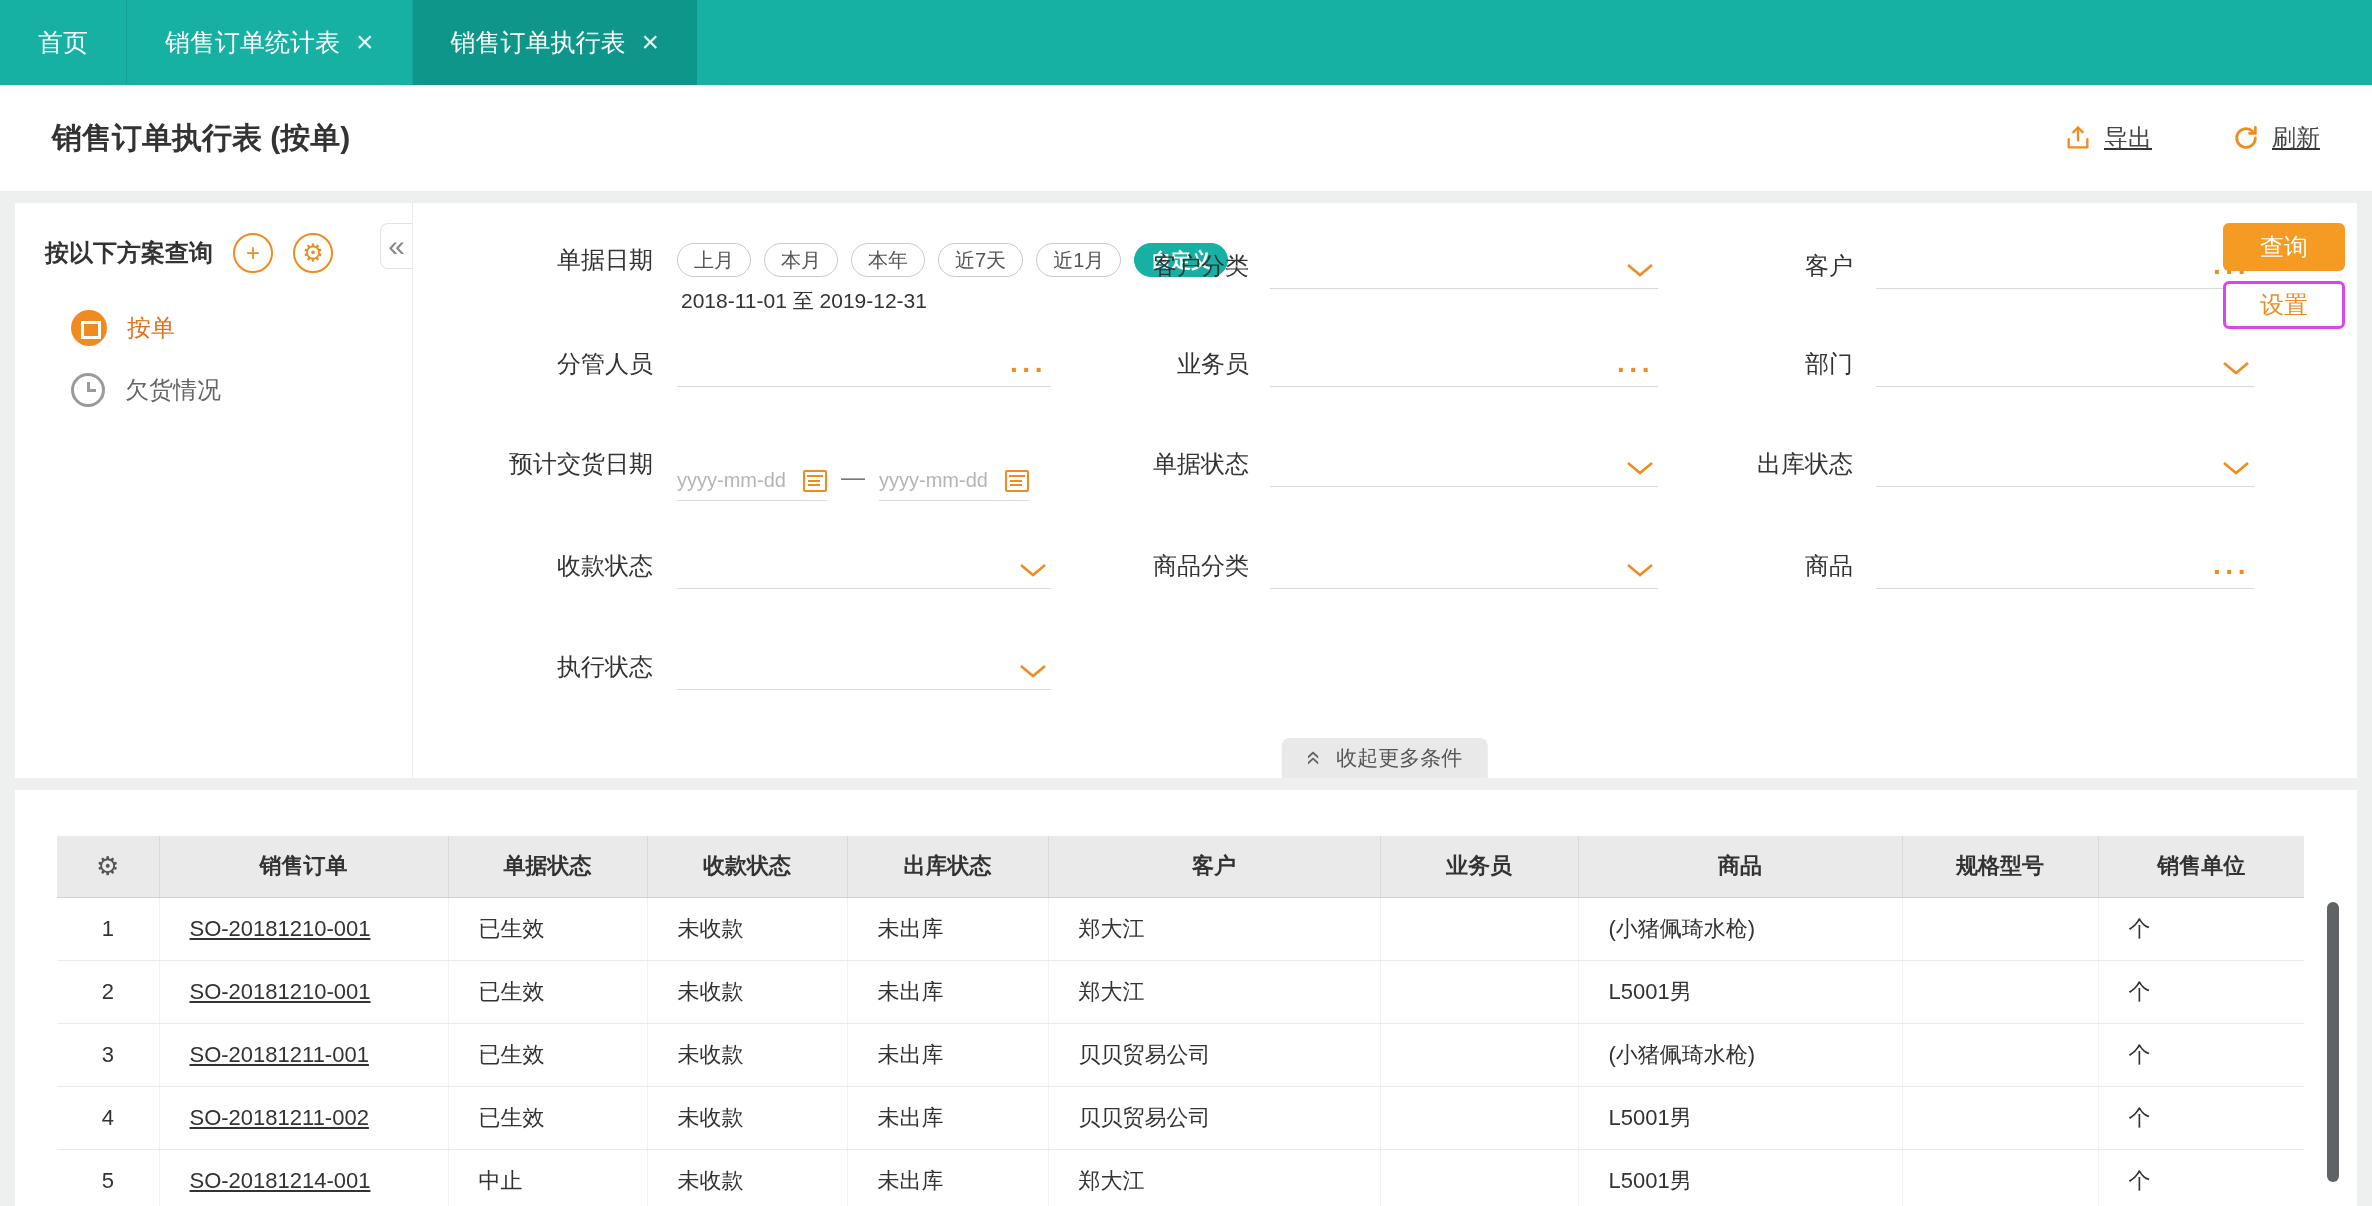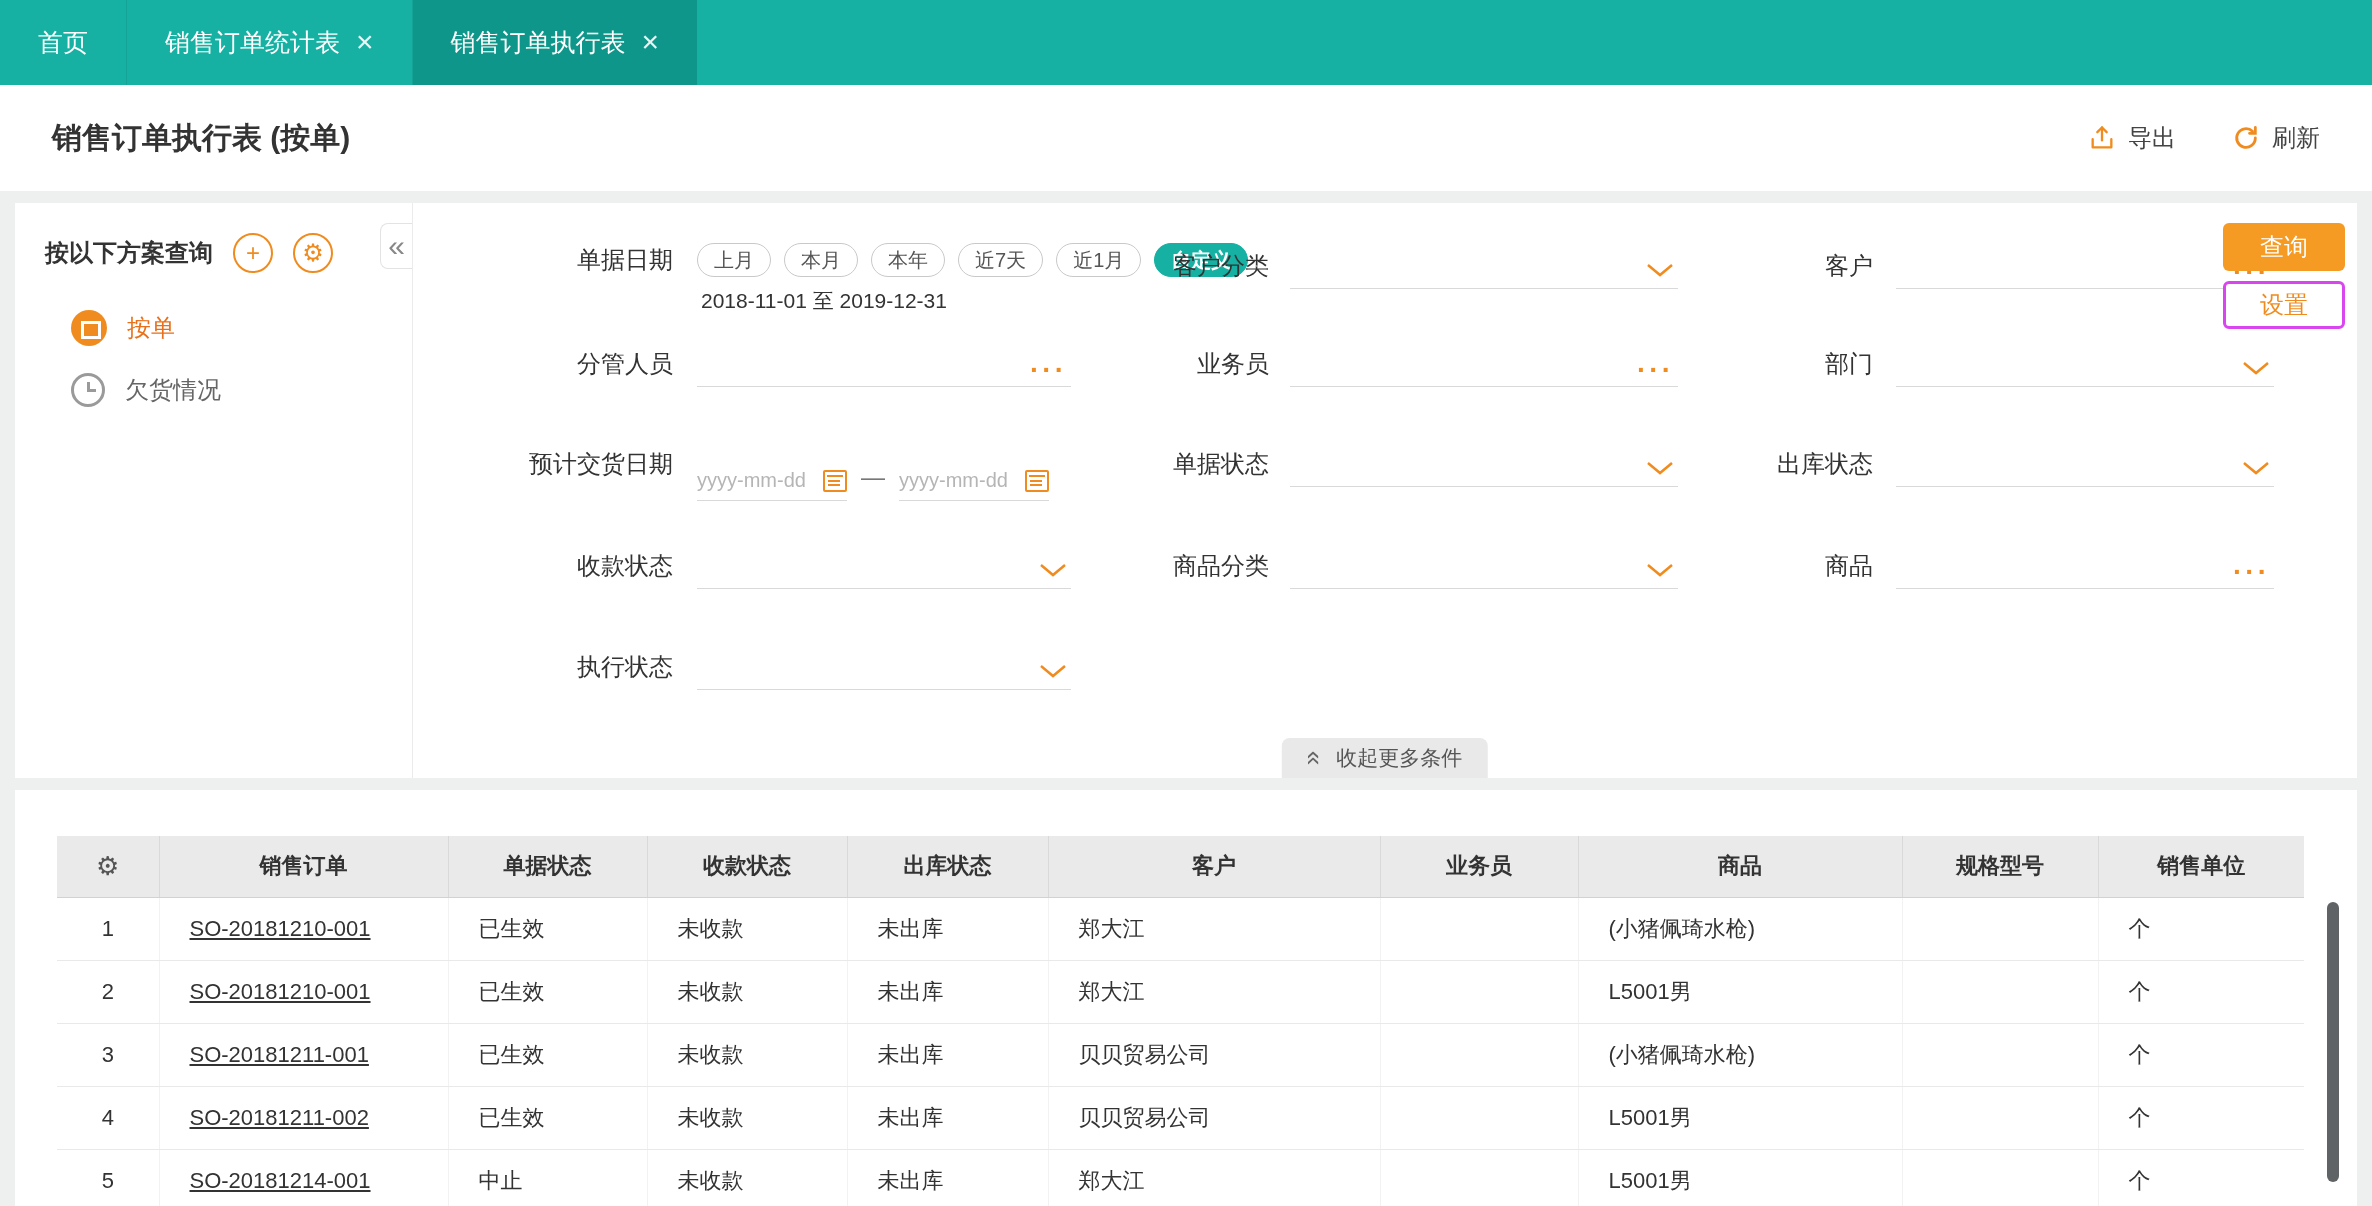--- a/index.html
+++ b/index.html
@@ -15,21 +15,21 @@
   .tabbar { height: 85px; background: #16b1a3; display: flex; align-items: stretch; }
   .tab { display: flex; align-items: center; gap: 16px; padding: 0 38px; color: #fff;
          font-size: 25px; cursor: pointer; border-right: 1px solid rgba(0,0,0,0.08); }
   .tab.active { background: #0e968a; border-right: none; }
   .tab-close { font-size: 30px; line-height: 1; opacity: .9; margin-top: -2px; }
 
   
   .titlebar { height: 106px; background: #fff; display: flex; align-items: center;
               justify-content: space-between; padding: 0 52px; }
   .page-title { font-size: 30px; font-weight: 600; color: #333; }
-  .title-actions { display: flex; align-items: flex-end; gap: 56px; }
+  .title-actions { display: flex; align-items: flex-end; gap: 80px; text-decoration: underline; }
   .t-action { display: flex; align-items: center; gap: 12px; font-size: 24px; color: #444; cursor: pointer; }
 
   
   .main { display: flex; margin: 12px 15px 0; height: 575px; }
 
   
   .sidebar { width: 398px; background: #fff; position: relative; border-right: 1px solid #ebebeb; }
   .sidebar-head { display: flex; align-items: center; gap: 20px; margin: 28px 0 0 30px; height: 44px; }
   .sb-title { font-size: 24px; font-weight: 700; color: #333; }
   .circle-btn { width: 40px; height: 40px; border: 2px solid #f08c1f; color: #f08c1f; border-radius: 50%;
@@ -44,21 +44,21 @@
   .scheme-item.active { color: #e8701a; }
   .icon-scheme { width: 36px; height: 36px; border-radius: 50%; background: #f08c1f; position: relative; flex: 0 0 36px; }
   .icon-scheme::after { content: ""; position: absolute; left: 10px; top: 11px; width: 14px; height: 12px;
                         border: 3px solid #fff; }
   .icon-clock { width: 34px; height: 34px; border-radius: 50%; border: 3px solid #9a9a9a; position: relative; flex: 0 0 34px; }
   .icon-clock::before { content: ""; position: absolute; left: 13px; top: 6px; width: 3px; height: 10px; background: #9a9a9a; }
   .icon-clock::after  { content: ""; position: absolute; left: 13px; top: 13px; width: 9px; height: 3px; background: #9a9a9a; }
 
   
   .filter-panel { flex: 1; background: #fff; position: relative; }
-  .frow { position: absolute; left: 80px; right: 160px; height: 60px; }
+  .frow { position: absolute; left: 60px; right: 160px; height: 60px; }
   .fl { position: absolute; height: 46px; line-height: 46px; font-size: 24px; color: #333; text-align: right; white-space: nowrap; }
   .fc { position: absolute; height: 46px; border-bottom: 1px solid #d9d9d9; }
   .la { left: 0;      width: 180px; }
   .ca { left: 204px;  width: 374px; }
   .lb { left: 578px;  width: 198px; }
   .cb { left: 797px;  width: 388px; }
   .lc { left: 1185px; width: 195px; }
   .cc { left: 1403px; width: 378px; }
   .r1 { top: 40px; height: 116px; }
   .r2 { top: 138px; }

